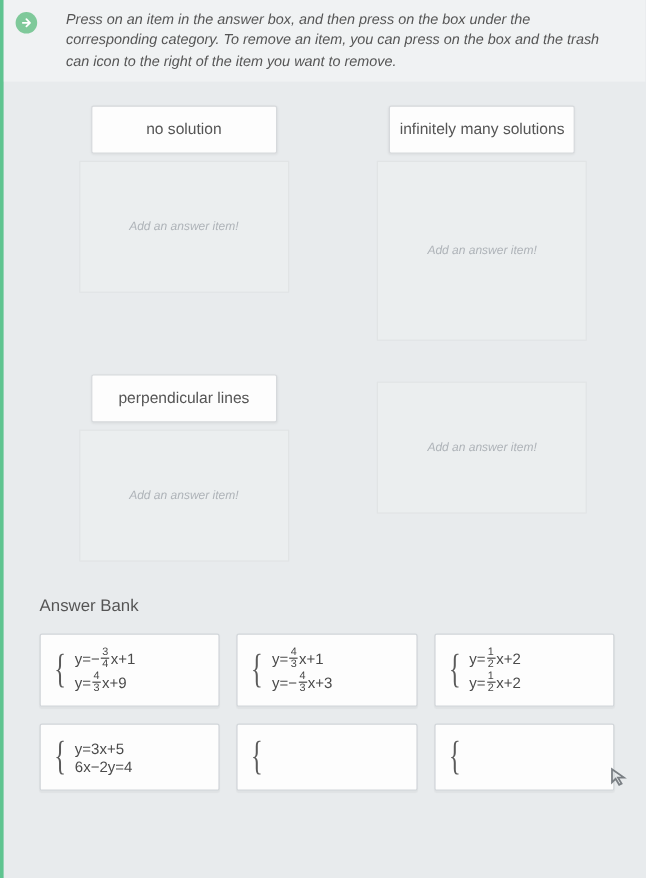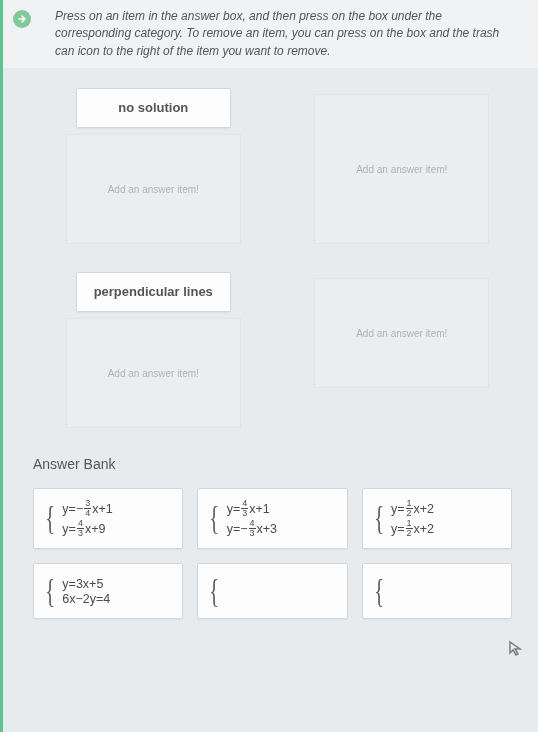--- a/index.html
+++ b/index.html
@@ -37,32 +37,31 @@
     border-radius: 2px;
     padding: 8px 0;
     font-size: 13px;
     color: #555;
     text-align: center;
     min-width: 155px;
     min-height: 40px;
     display:flex; align-items:center; justify-content:center;
     line-height:1.2;
     box-shadow: 0 1px 2px rgba(0,0,0,0.05);
-    font-weight: bold;
   }
   .dropzone {
     margin-top: 6px;
     width: 175px;
     min-height: 110px;
     background: rgba(255,255,255,0.15);
     border: 1px solid rgba(0,0,0,0.04);
     display:flex; align-items:center; justify-content:center;
   }
   .dropzone.tall { min-height: 150px; }
-  .placeholder { font-size: 10px; color: #aeb3b8; }
+  .placeholder { font-size: 10px; color: #aeb3b8; font-style: italic; }
   .bank-section { padding: 28px 26px 12px 30px; }
   .bank-title { font-size: 14px; color: #555; margin-bottom: 16px; }
   .bank-grid { display: grid; grid-template-columns: repeat(3, 1fr); gap: 14px 14px; }
   .bank-item {
     background: #fdfdfd;
     border: 1px solid #d2d6da;
     border-radius: 2px;
     padding: 10px 8px;
     display:flex; align-items:center;
     min-height: 56px;
@@ -98,20 +97,21 @@
 </div>
 
 <div class="categories">
   <div class="category">
     <div class="cat-header">no solution</div>
     <div class="dropzone">
       <span class="placeholder">Add an answer item!</span>
     </div>
   </div>
   <div class="category">
+    <div class="cat-header">infinitely many solutions</div>
     <div class="dropzone tall">
       <span class="placeholder">Add an answer item!</span>
     </div>
   </div>
   <div class="category">
     <div class="cat-header">perpendicular lines</div>
     <div class="dropzone">
       <span class="placeholder">Add an answer item!</span>
     </div>
   </div>

